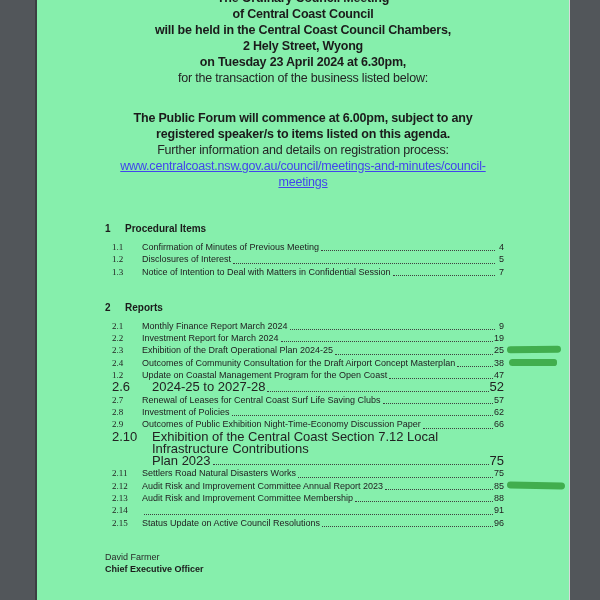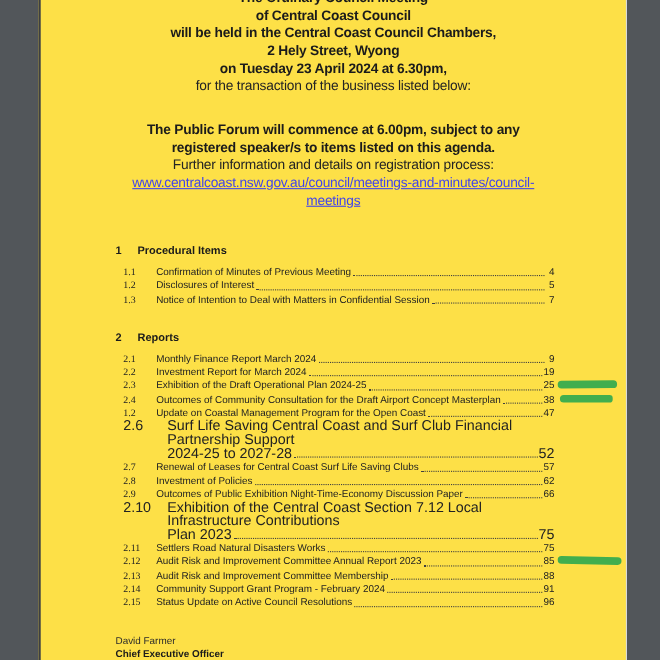--- a/index.html
+++ b/index.html
@@ -5,21 +5,21 @@
   html,body { margin:0; padding:0; }
   body {
     width:600px; height:600px; overflow:hidden; position:relative;
     background:#52565a;
     font-family:"Liberation Sans", sans-serif;
     -webkit-font-smoothing:antialiased;
   }
   .page {
     position:absolute; left:35px; top:0; width:535px; height:600px;
     box-sizing:border-box;
-    background:#fde047;
+    background:#86efac;
     border-left:2px solid #3c3f42;
     border-right:1px solid #d9dadb;
     overflow:hidden;
   }
   
   .doc-header {
     margin-top:-10px;
     text-align:center;
     font-size:12.5px; line-height:16px; letter-spacing:-0.2px;
     font-weight:bold; color:#1b1b1b;
@@ -164,21 +164,20 @@
         </div>
         <div class="toc-row">
           <span class="num">1.2</span>
           <span class="title">Update on Coastal Management Program for the Open Coast</span>
           <span class="leader"></span>
           <span class="pg">47</span>
         </div>
         <div class="toc-row2">
           <span class="num">2.6</span>
           <div class="wrap">
-            <div>Surf Life Saving Central Coast and Surf Club Financial Partnership Support</div>
             <div class="cont">
               <span>2024-25 to 2027-28</span>
               <span class="leader"></span>
               <span class="pg">52</span>
             </div>
           </div>
         </div>
         <div class="toc-row">
           <span class="num">2.7</span>
           <span class="title">Renewal of Leases for Central Coast Surf Life Saving Clubs</span>
@@ -222,21 +221,20 @@
           <span class="hl-mark hl-3"></span>
         </div>
         <div class="toc-row">
           <span class="num">2.13</span>
           <span class="title">Audit Risk and Improvement Committee Membership</span>
           <span class="leader"></span>
           <span class="pg">88</span>
         </div>
         <div class="toc-row">
           <span class="num">2.14</span>
-          <span class="title">Community Support Grant Program - February 2024</span>
           <span class="leader"></span>
           <span class="pg">91</span>
         </div>
         <div class="toc-row">
           <span class="num">2.15</span>
           <span class="title">Status Update on Active Council Resolutions</span>
           <span class="leader"></span>
           <span class="pg">96</span>
         </div>
       </div>

